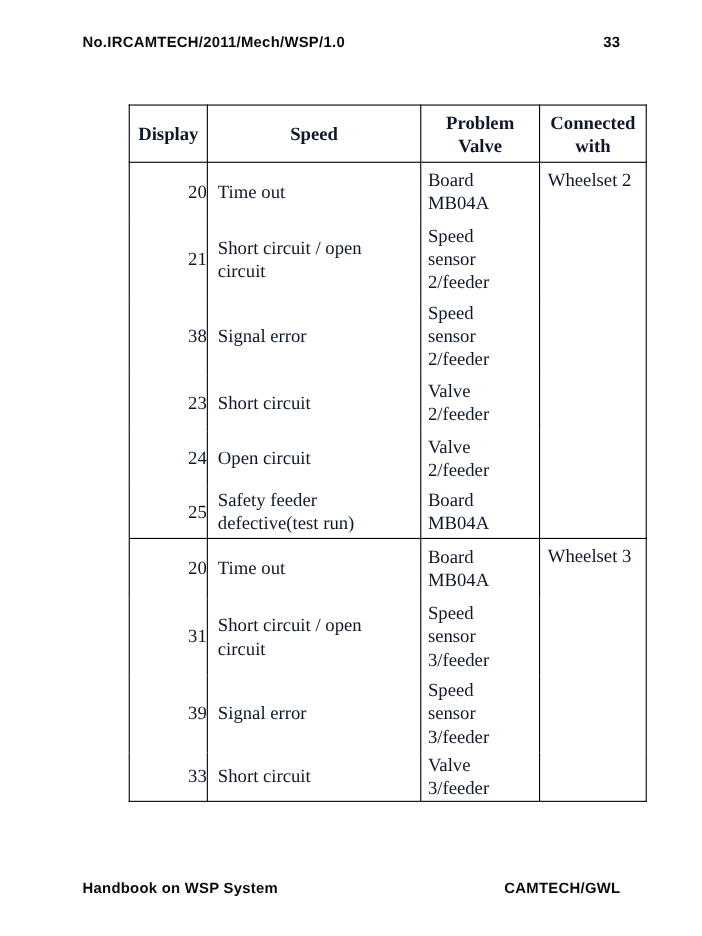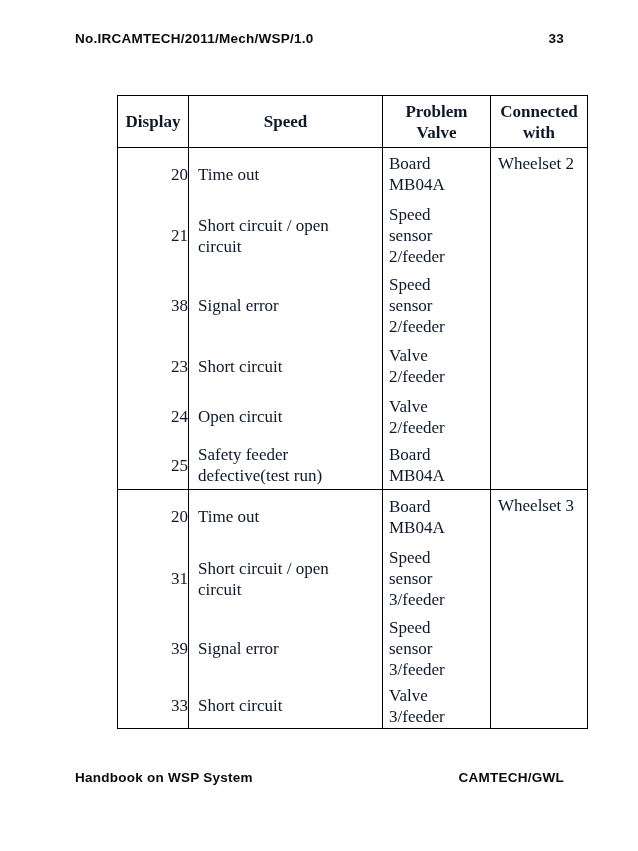--- a/index.html
+++ b/index.html
@@ -23,21 +23,21 @@
     display: flex;
     justify-content: space-between;
     align-items: baseline;
     font-family: "Liberation Sans", sans-serif;
     font-weight: bold;
     font-size: 13.5px;
     letter-spacing: 0.25px;
     color: #0a0a0a;
   }
   .page-header { top: 31px; }
-  .page-footer { top: 770px; }
+  .page-footer { top: 800px; }
 
   table.fault-table {
     position: absolute;
     left: 117px;
     top: 95px;
     width: 470px;
     border-collapse: collapse;
     table-layout: fixed;
     font-size: 17px;
     line-height: 21px;

